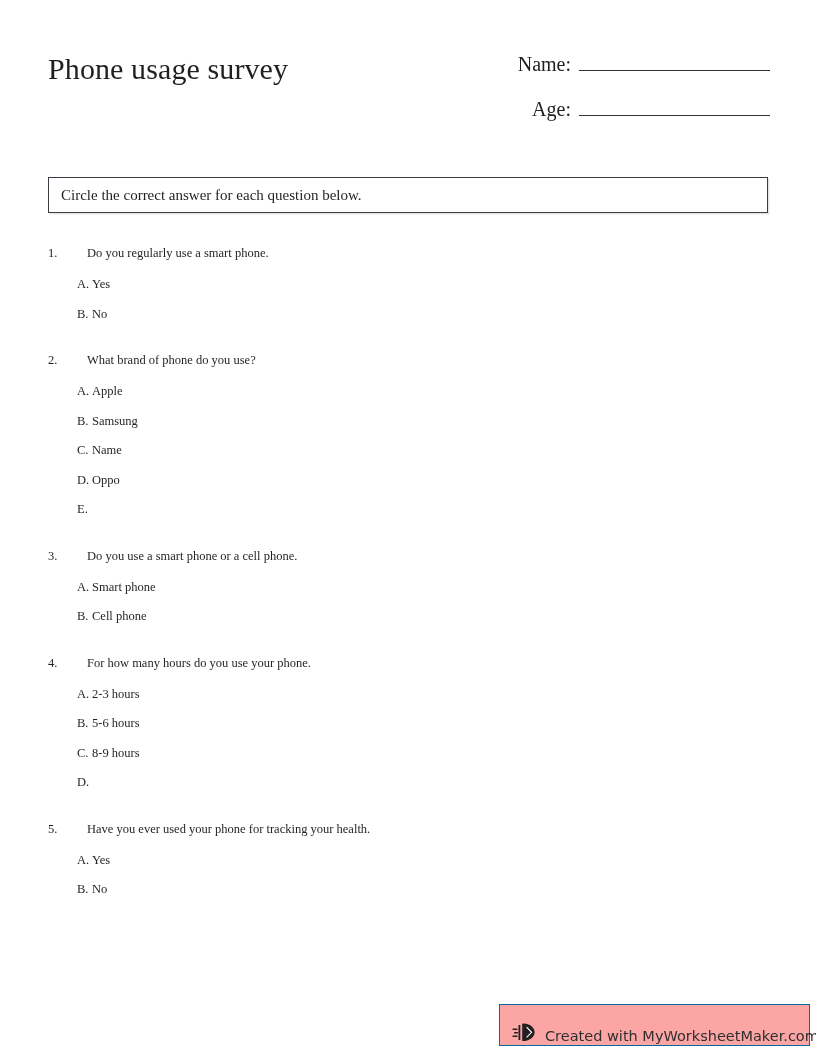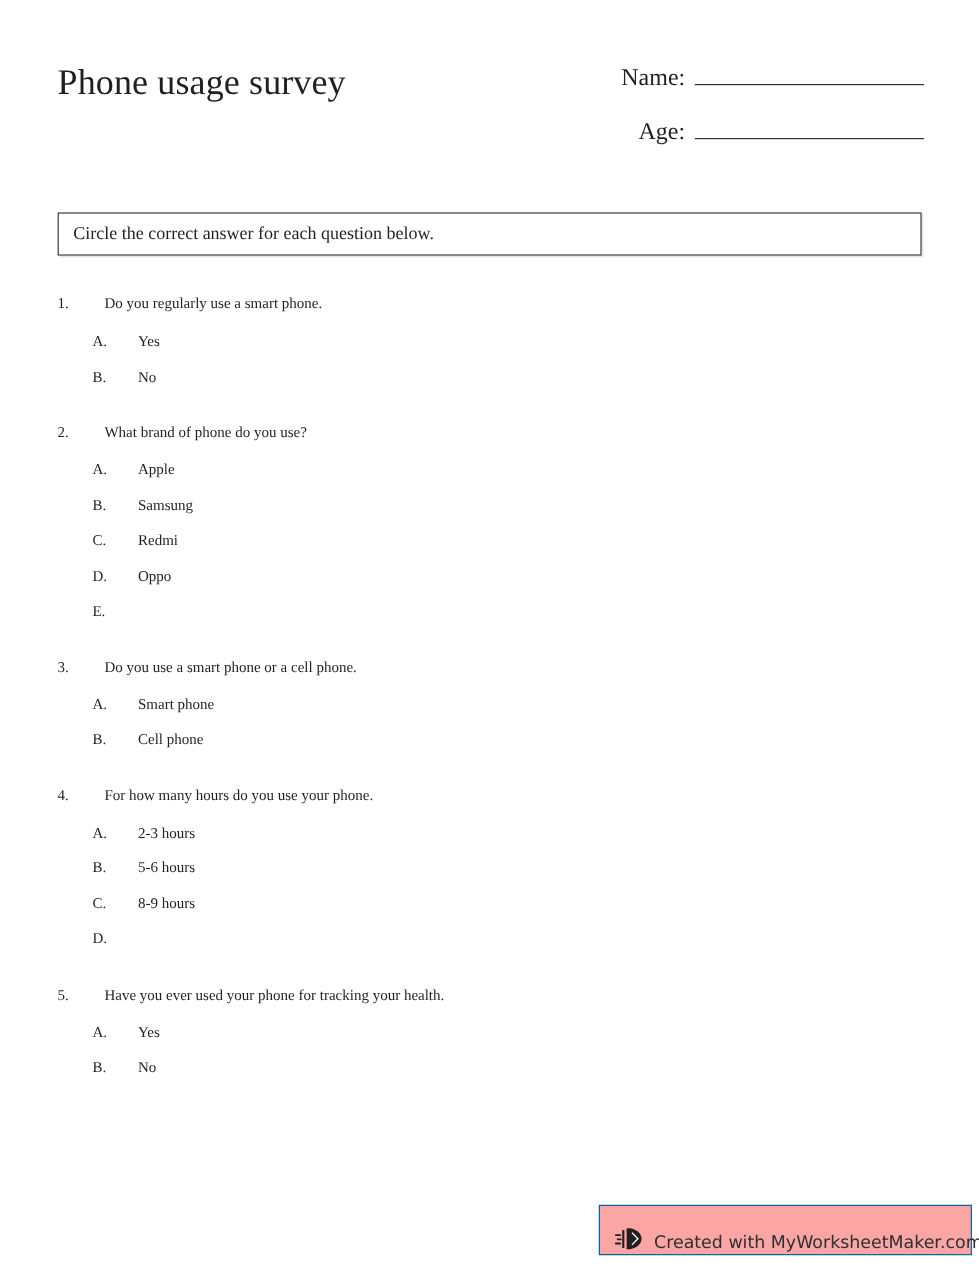--- a/index.html
+++ b/index.html
@@ -139,21 +139,21 @@
     position: absolute;
     left: 0;
     top: 0;
     width: 22px;
     font-size: 12.5px;
     line-height: 20px;
     color: #231f20;
   }
   .option-text {
     display: block;
-    margin-left: 38px;
+    margin-left: 15px;
     font-size: 12.5px;
     line-height: 20px;
     color: #231f20;
   }
 
   
   .footer-badge {
     position: absolute;
     left: 499px;
     top: 1004px;
@@ -231,21 +231,21 @@
           <li class="option-item">
             <span class="option-letter">A.</span>
             <span class="option-text">Apple</span>
           </li>
           <li class="option-item">
             <span class="option-letter">B.</span>
             <span class="option-text">Samsung</span>
           </li>
           <li class="option-item">
             <span class="option-letter">C.</span>
-            <span class="option-text">Redmi</span>
+            <span class="option-text">Name</span>
           </li>
           <li class="option-item">
             <span class="option-letter">D.</span>
             <span class="option-text">Oppo</span>
           </li>
           <li class="option-item">
             <span class="option-letter">E.</span>
           </li>
         </ul>
       </div>

